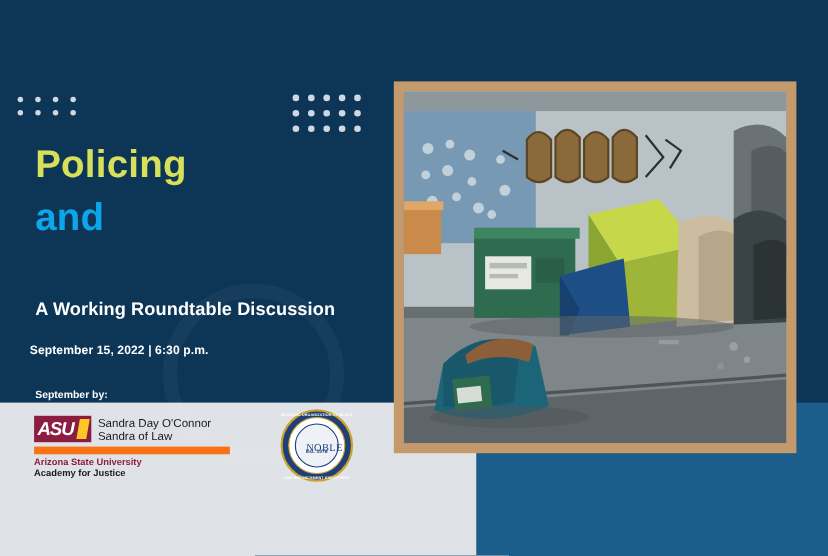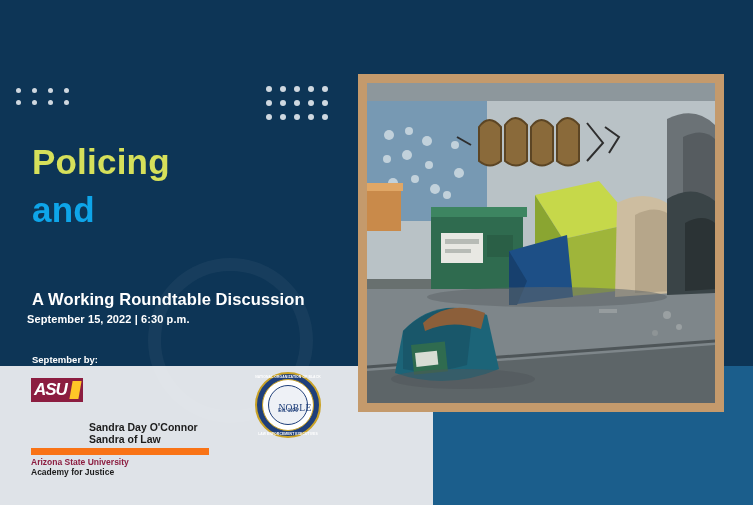--- a/index.html
+++ b/index.html
@@ -69,26 +69,26 @@
   
   .title {
     position: absolute;
     left: 32px; top: 126px;
     width: 370px;
     font-size: 35px;
     font-weight: bold;
     line-height: 48px;
     letter-spacing: 0.2px;
   }
-  .title .ln1, .title .ln3 { color: #d6e05a; display: block; margin-top: 12px; }
+  .title .ln1, .title .ln3 { color: #d6e05a; display: block; }
   .title .ln2 { color: #0ea5e9; display: block; }
 
   .subtitle {
     position: absolute;
-    left: 32px; top: 290px;
+    left: 32px; top: 272px;
     color: #ffffff;
     font-size: 16.5px;
     font-weight: bold;
     letter-spacing: 0.1px;
   }
   .datetime {
     position: absolute;
     left: 27px; top: 313px;
     color: #ffffff;
     font-size: 11px;
@@ -131,24 +131,23 @@
   .asu-mark .gold-bar {
     position: absolute;
     right: 3px; top: 3px;
     width: 9px; height: 18px;
     background: #ffc627;
     transform: skewX(-10deg);
   }
   .asu-name {
     color: #1b1b1b;
     font-size: 10.5px;
-    font-weight: bold;
+    font-weight: normal;
     line-height: 12px;
     padding-top: 1px;
-    margin-top: 42px;
   }
   .asu-uni {
     color: #8c1d40;
     font-size: 8.5px;
     font-weight: bold;
     border-top: 7px solid #f97316;
     margin-top: 3px;
     padding-top: 2px;
     width: 178px;
   }

